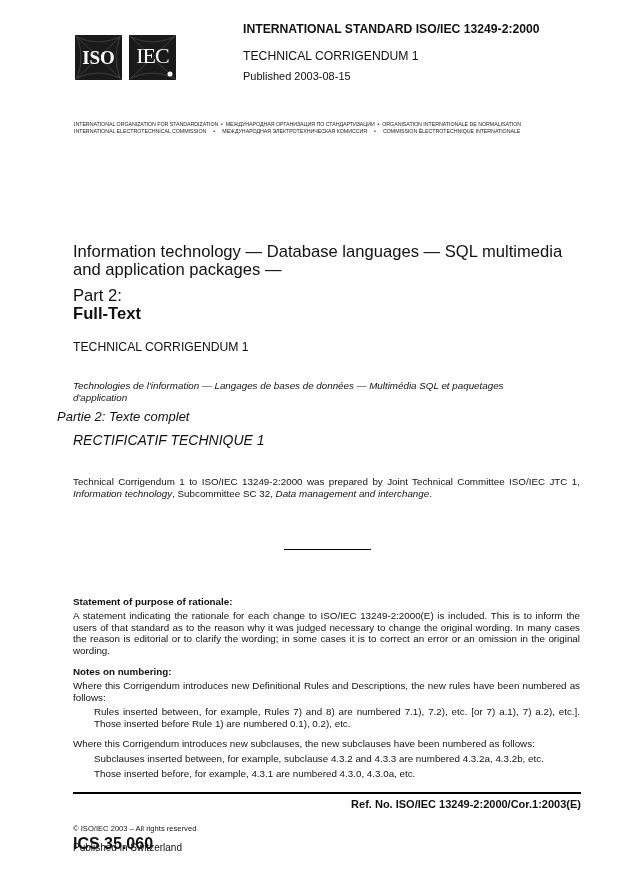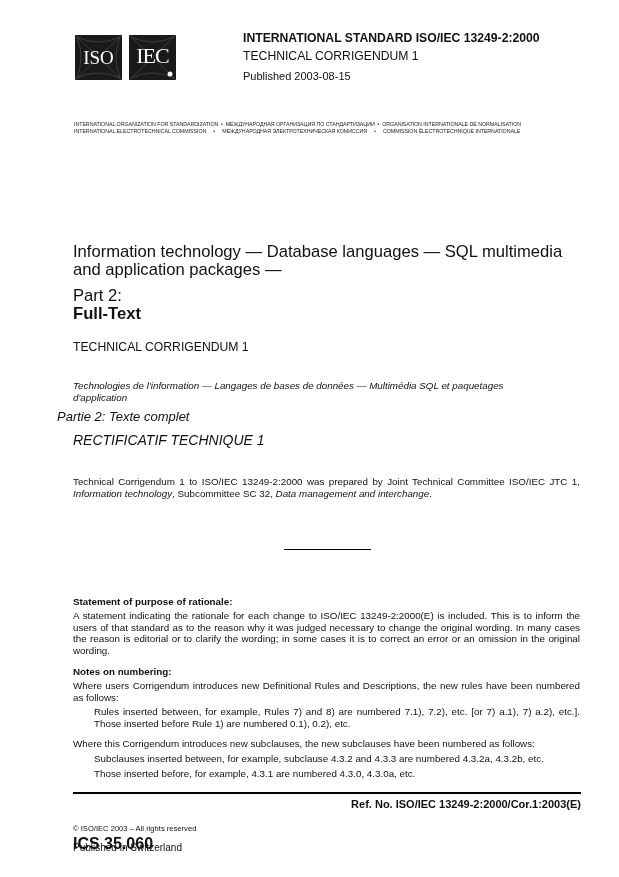--- a/index.html
+++ b/index.html
@@ -3,24 +3,24 @@
 <meta charset="utf-8">
 <style>
   html, body { margin: 0; padding: 0; background: #ffffff; }
   body { width: 619px; height: 877px; position: relative; overflow: hidden;
          font-family: "Liberation Sans", sans-serif; color: #111; }
   .abs { position: absolute; }
   .logo { position: absolute; top: 35px; width: 47px; height: 45px; background: #1a1a1a;
           overflow: hidden; }
   .logo svg { position: absolute; left: 0; top: 0; }
   .logo .txt { position: absolute; left: 0; right: 0; text-align: center; color: #fff;
-               font-family: "Liberation Serif", serif; font-weight: normal; }
+               font-family: "Liberation Serif", serif; font-weight: bold; }
   .logo-iso .txt { top: 12px; font-size: 19px; letter-spacing: 0; }
   .logo-iec .txt { top: 8px; font-size: 22px; font-weight: normal; letter-spacing: -1px; }
-  .hdr-title { left: 243px; top: 31px; font-size: 12.2px; font-weight: bold; }
+  .hdr-title { left: 243px; top: 22px; font-size: 12.2px; font-weight: bold; }
   .hdr-sub { left: 243px; top: 49px; font-size: 12.2px; }
   .hdr-pub { left: 243px; top: 70px; font-size: 11px; }
   .orgs { left: 74px; top: 121px; font-size: 5.3px; line-height: 7px; white-space: pre; color: #222; letter-spacing: -0.05px; }
   .title { left: 73px; top: 243px; font-size: 16.6px; font-weight: normal; line-height: 18px; width: 500px; }
   .part { left: 73px; top: 287px; font-size: 16.6px; line-height: 18px; }
   .fulltext { left: 73px; top: 305px; font-size: 16.6px; font-weight: bold; line-height: 18px; }
   .tc { left: 73px; top: 340px; font-size: 12.2px; }
   .fr { left: 73px; top: 380px; font-size: 9.8px; font-style: italic; line-height: 11.5px; width: 480px; }
   .fr-part { left: 57px; top: 409px; font-size: 13px; font-style: italic; }
   .fr-rect { left: 73px; top: 432px; font-size: 14px; font-style: italic; }
@@ -85,21 +85,21 @@
 <div class="abs fr-rect">RECTIFICATIF TECHNIQUE 1</div>
 
 <div class="abs body-p" style="top:476px;"><span>Technical Corrigendum 1 to ISO/IEC 13249-2:2000 was prepared by Joint Technical Committee ISO/IEC JTC 1, </span><i>Information technology</i><span>, Subcommittee SC 32, </span><i>Data management and interchange</i><span>.</span></div>
 
 <div class="abs sep"></div>
 
 <div class="abs bold-h" style="top:596px;">Statement of purpose of rationale:</div>
 <div class="abs body-p" style="top:610px;">A statement indicating the rationale for each change to ISO/IEC 13249-2:2000(E) is included. This is to inform the users of that standard as to the reason why it was judged necessary to change the original wording. In many cases the reason is editorial or to clarify the wording; in some cases it is to correct an error or an omission in the original wording.</div>
 
 <div class="abs bold-h" style="top:666px;">Notes on numbering:</div>
-<div class="abs body-p" style="top:680px;">Where users Corrigendum introduces new Definitional Rules and Descriptions, the new rules have been numbered as follows:</div>
+<div class="abs body-p" style="top:680px;">Where this Corrigendum introduces new Definitional Rules and Descriptions, the new rules have been numbered as follows:</div>
 <div class="abs indent" style="top:706px;">Rules inserted between, for example, Rules 7) and 8) are numbered 7.1), 7.2), etc. [or 7) a.1), 7) a.2), etc.]. Those inserted before Rule 1) are numbered 0.1), 0.2), etc.</div>
 <div class="abs body-p" style="top:738px;">Where this Corrigendum introduces new subclauses, the new subclauses have been numbered as follows:</div>
 <div class="abs indent" style="top:753px;">Subclauses inserted between, for example, subclause 4.3.2 and 4.3.3 are numbered 4.3.2a, 4.3.2b, etc.</div>
 <div class="abs indent" style="top:768px;">Those inserted before, for example, 4.3.1 are numbered 4.3.0, 4.3.0a, etc.</div>
 
 <div class="abs rule"></div>
 <div class="abs ics">ICS  35.060</div>
 <div class="abs ref">Ref. No. ISO/IEC 13249-2:2000/Cor.1:2003(E)</div>
 <div class="abs copy">©   ISO/IEC 2003 – All rights reserved</div>
 <div class="abs pubsw">Published in Switzerland</div>

